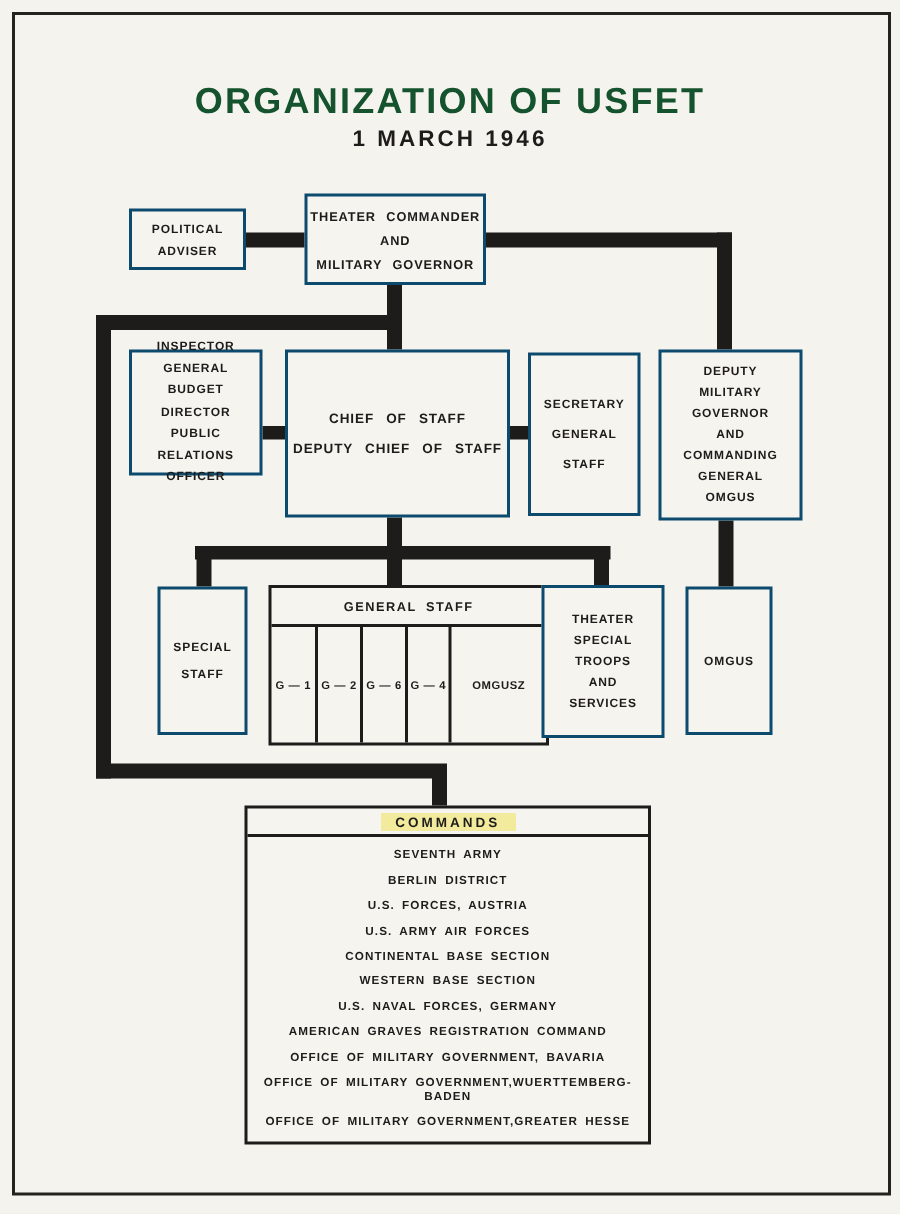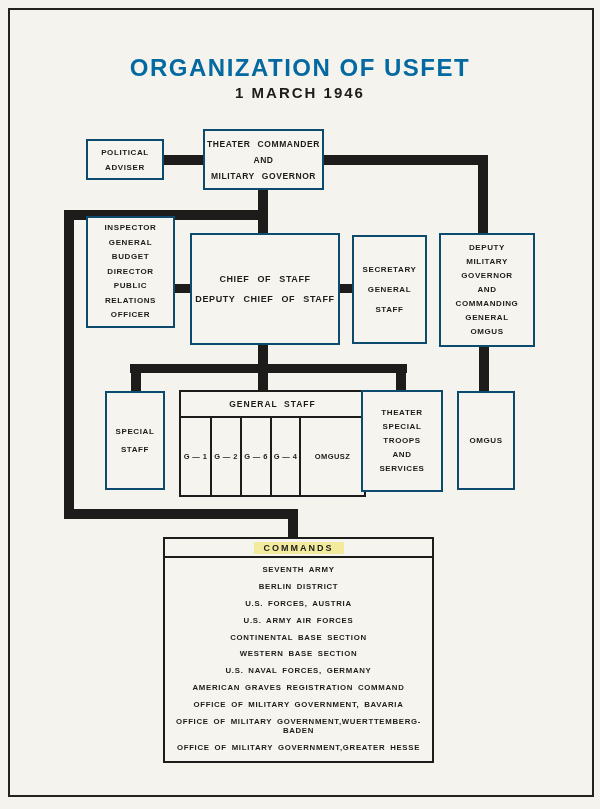--- a/index.html
+++ b/index.html
@@ -9,38 +9,38 @@
     position:relative; width:600px; height:809px;
     background:#f5f3ed; color:#1d1c1a; overflow:hidden;
   }
   .frame {
     position:absolute; left:8px; top:8px; width:586px; height:789px;
     border:2px solid #23221f; pointer-events:none;
   }
   .title {
     position:absolute; left:0; top:54px; width:100%;
     text-align:center; font-size:24px; font-weight:bold;
-    letter-spacing:1.5px; color:#0369a1;
+    letter-spacing:1.5px; color:#14532d;
   }
   .subtitle {
     position:absolute; left:0; top:84px; width:100%;
     text-align:center; font-size:15px; font-weight:bold; letter-spacing:2px;
   }
   .box {
     position:absolute; border:2px solid #0c4a6e;
     display:flex; align-items:center; justify-content:center;
     text-align:center; font-weight:bold; background:#f6f4ef;
     white-space:pre-line; letter-spacing:0.6px; word-spacing:2px;
   }
   .conn { position:absolute; background:#1d1c1a; }
   
   .b-political { left:86px; top:139px; width:78px; height:41px; font-size:8px; line-height:15px; }
   .b-theater   { left:203px; top:129px; width:121px; height:61px; font-size:8.5px; line-height:16px; word-spacing:4px; }
   
-  .b-inspector { left:86px;  top:216px; width:89px;  height:112px; font-size:8px; line-height:14.5px; }
+  .b-inspector { left:86px;  top:233px; width:89px;  height:84px; font-size:8px; line-height:14.5px; }
   .b-chief     { left:190px; top:233px; width:150px; height:112px; font-size:9px; line-height:20px; word-spacing:5px; }
   .b-secretary { left:352px; top:235px; width:75px;  height:109px; font-size:8px; line-height:20px; }
   .b-deputy    { left:439px; top:233px; width:96px;  height:114px; font-size:8px; line-height:14px; }
   
   .b-special   { left:105px; top:391px; width:60px; height:99px; font-size:8px; line-height:18px; }
   .b-general   { left:179px; top:390px; width:187px; height:107px; display:block; background:#f6f4ef; border:2px solid #1d1c1a; position:absolute; }
   .gs-header   { height:26px; border-bottom:2px solid #1d1c1a; display:flex; align-items:center; justify-content:center;
                  font-size:8.5px; font-weight:bold; letter-spacing:1px; word-spacing:3px; }
   .gs-cells    { display:flex; height:77px; }
   .gs-cell     { border-right:2px solid #1d1c1a; display:flex; align-items:center; justify-content:center;

